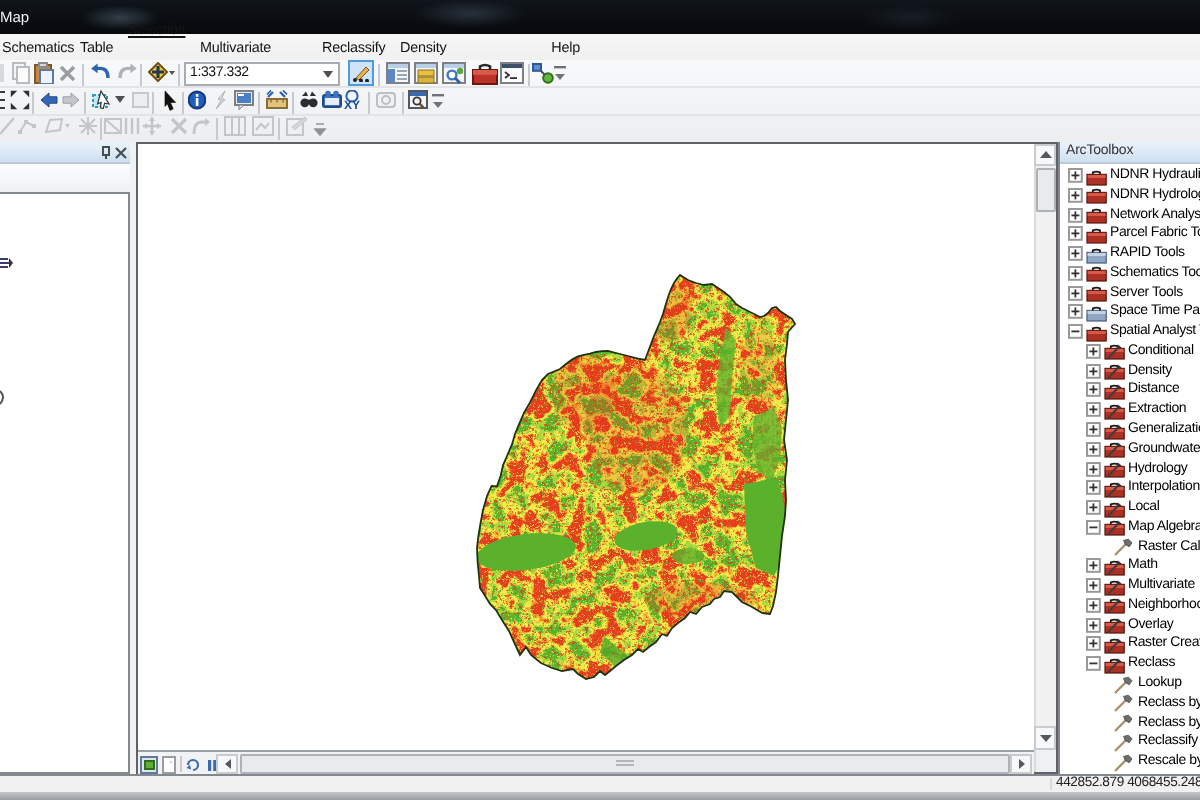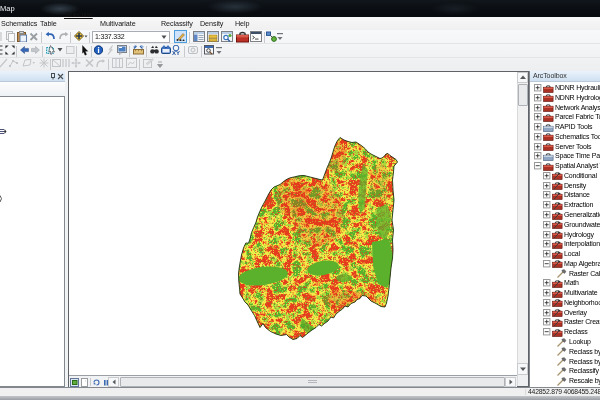--- a/index.html
+++ b/index.html
@@ -11,21 +11,21 @@
 <div style="left:0px;top:0px;width:600px;height:17px;background:#0b0e12;"></div>
 <div style="left:0px;top:0px;width:600px;height:17px;background:radial-gradient(28px 9px at 60px 9px,rgba(125,150,175,.35),rgba(0,0,0,0) 70%),radial-gradient(40px 10px at 235px 7px,rgba(110,135,160,.28),rgba(0,0,0,0) 70%),radial-gradient(35px 9px at 455px 9px,rgba(90,110,135,.17),rgba(0,0,0,0) 70%),linear-gradient(180deg,#11161c 0%,#0a0d11 55%,#070a0d 100%);"></div>
 <div style="left:0px;top:4px;width:40px;height:12px;color:#eef1f4;font-size:7.5px;letter-spacing:0;">Map</div>
 <div style="left:0px;top:17px;width:600px;height:13px;background:linear-gradient(180deg,#f7f7f7,#f0f0f1);"></div>
 <div class="mi" style="left:1px;top:19px;width:55px;height:10px;">Schematics</div>
 <div class="mi" style="left:40px;top:19px;width:55px;height:10px;">Table</div>
 <div class="mi" style="left:64px;top:10px;width:55px;height:10px;text-decoration:underline;">Selection</div>
 <div class="mi" style="left:100px;top:19px;width:55px;height:10px;">Multivariate</div>
 <div class="mi" style="left:161px;top:19px;width:55px;height:10px;">Reclassify</div>
 <div class="mi" style="left:200px;top:19px;width:55px;height:10px;">Density</div>
-<div class="mi" style="left:235px;top:19px;width:55px;height:10px;">Help</div>
+<div class="mi" style="left:235px;top:19px;width:55px;height:10px;text-align:right;">Help</div>
 <div style="left:0px;top:30px;width:600px;height:41px;background:linear-gradient(180deg,#f8f9fa,#edeef0);"></div>
 <div style="left:0px;top:43px;width:600px;height:1px;background:#e3e4e6;"></div>
 <div style="left:0px;top:57px;width:600px;height:1px;background:#e3e4e6;"></div>
 <div style="left:0px;top:32px;width:2px;height:9px;background:#d7d9db;"></div>
 <svg style="position:absolute;left:5px;top:31px" width="10" height="11" viewBox="0 0 10 11">
     <rect x="1.5" y="0.5" width="6" height="8" fill="#f4f4f4" stroke="#b9bcbf"></rect>
     <rect x="3.5" y="2.5" width="6" height="8" fill="#fbfbfb" stroke="#b9bcbf"></rect>
   </svg>
 <svg style="position:absolute;left:17px;top:31px" width="10" height="11" viewBox="0 0 10 11">
     <rect x="0.5" y="1.5" width="8" height="9" fill="#c08a4e" stroke="#7d5a2e"></rect>

